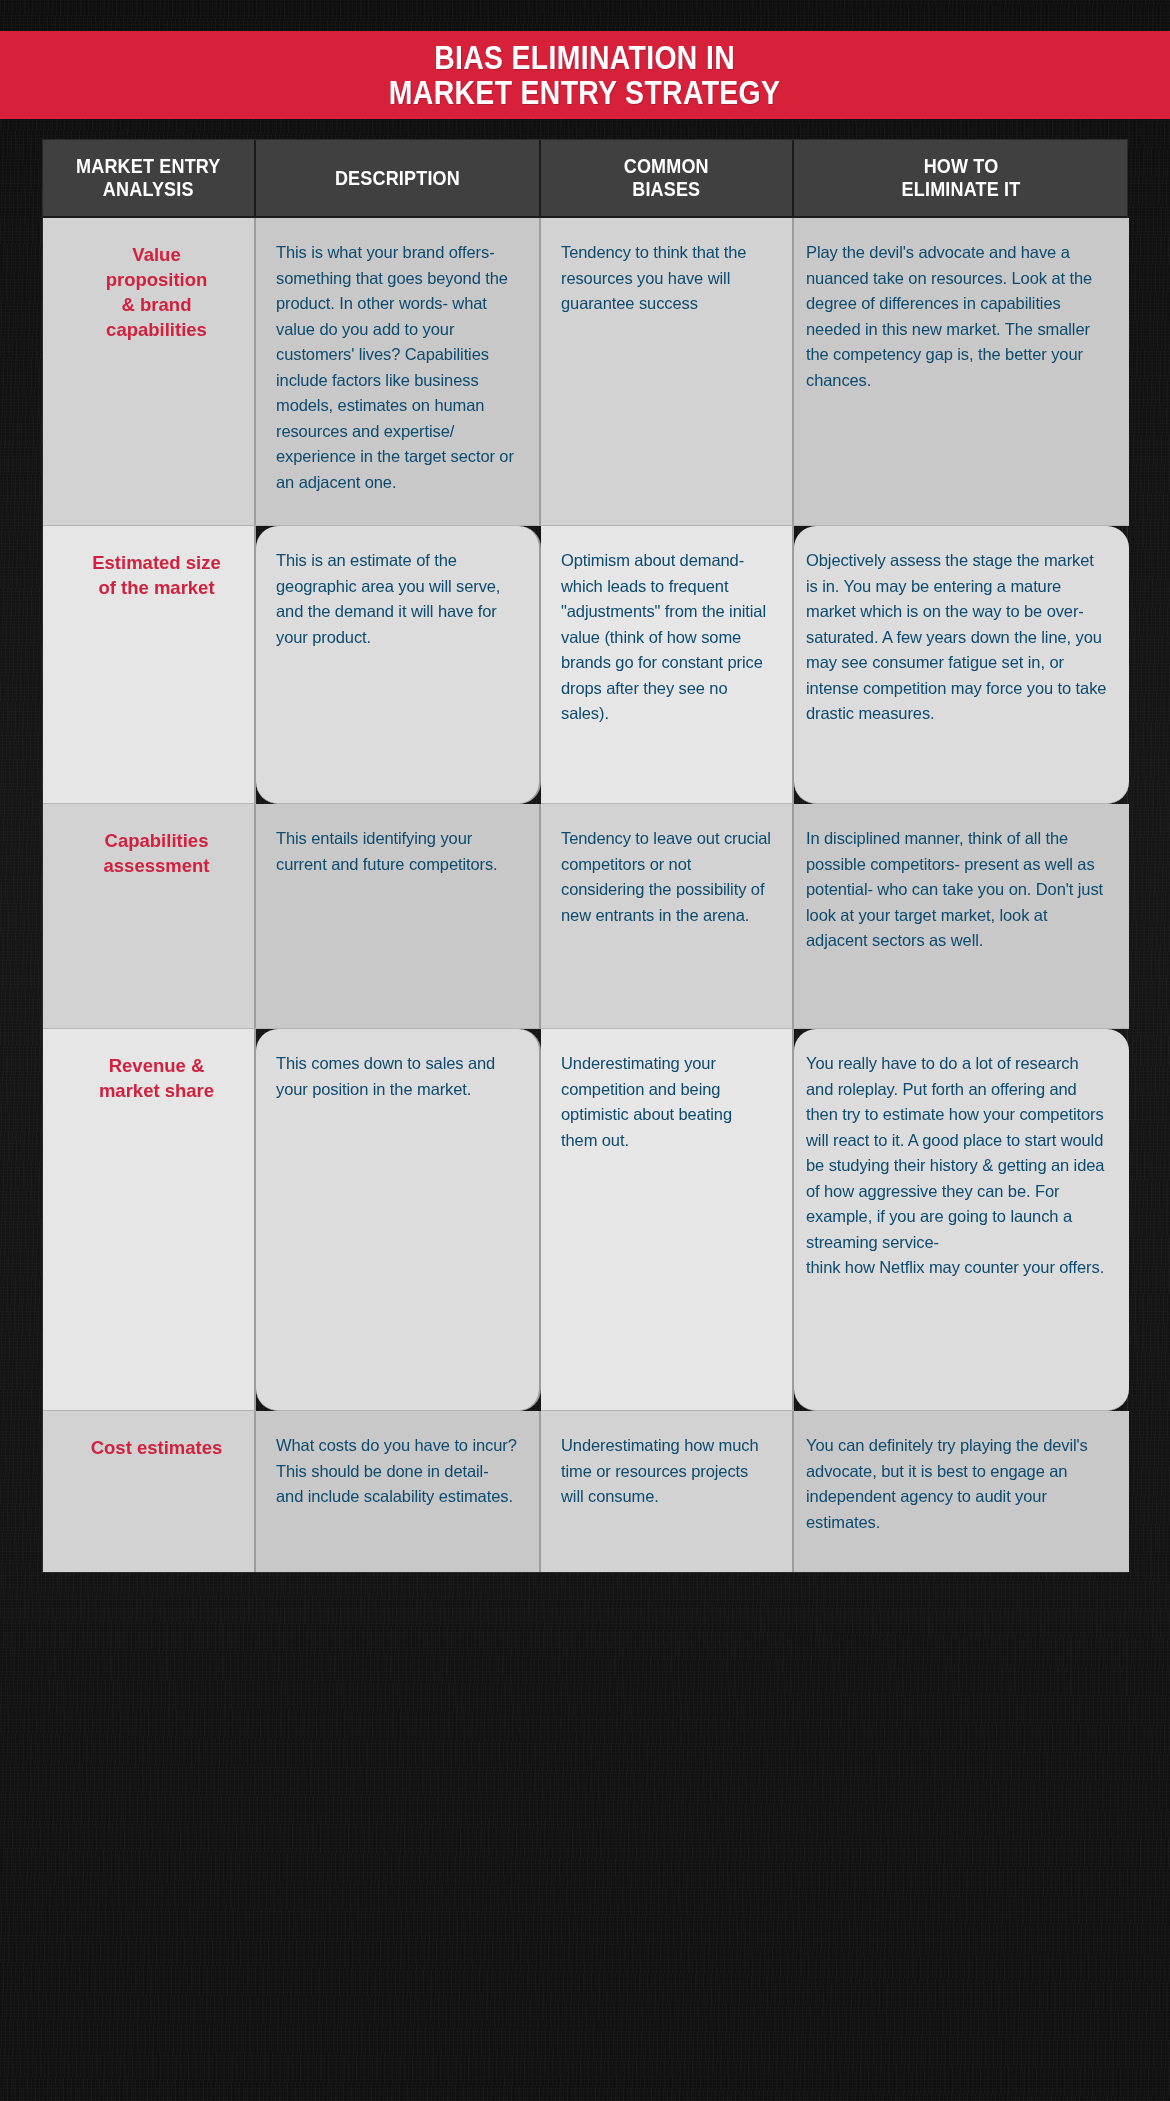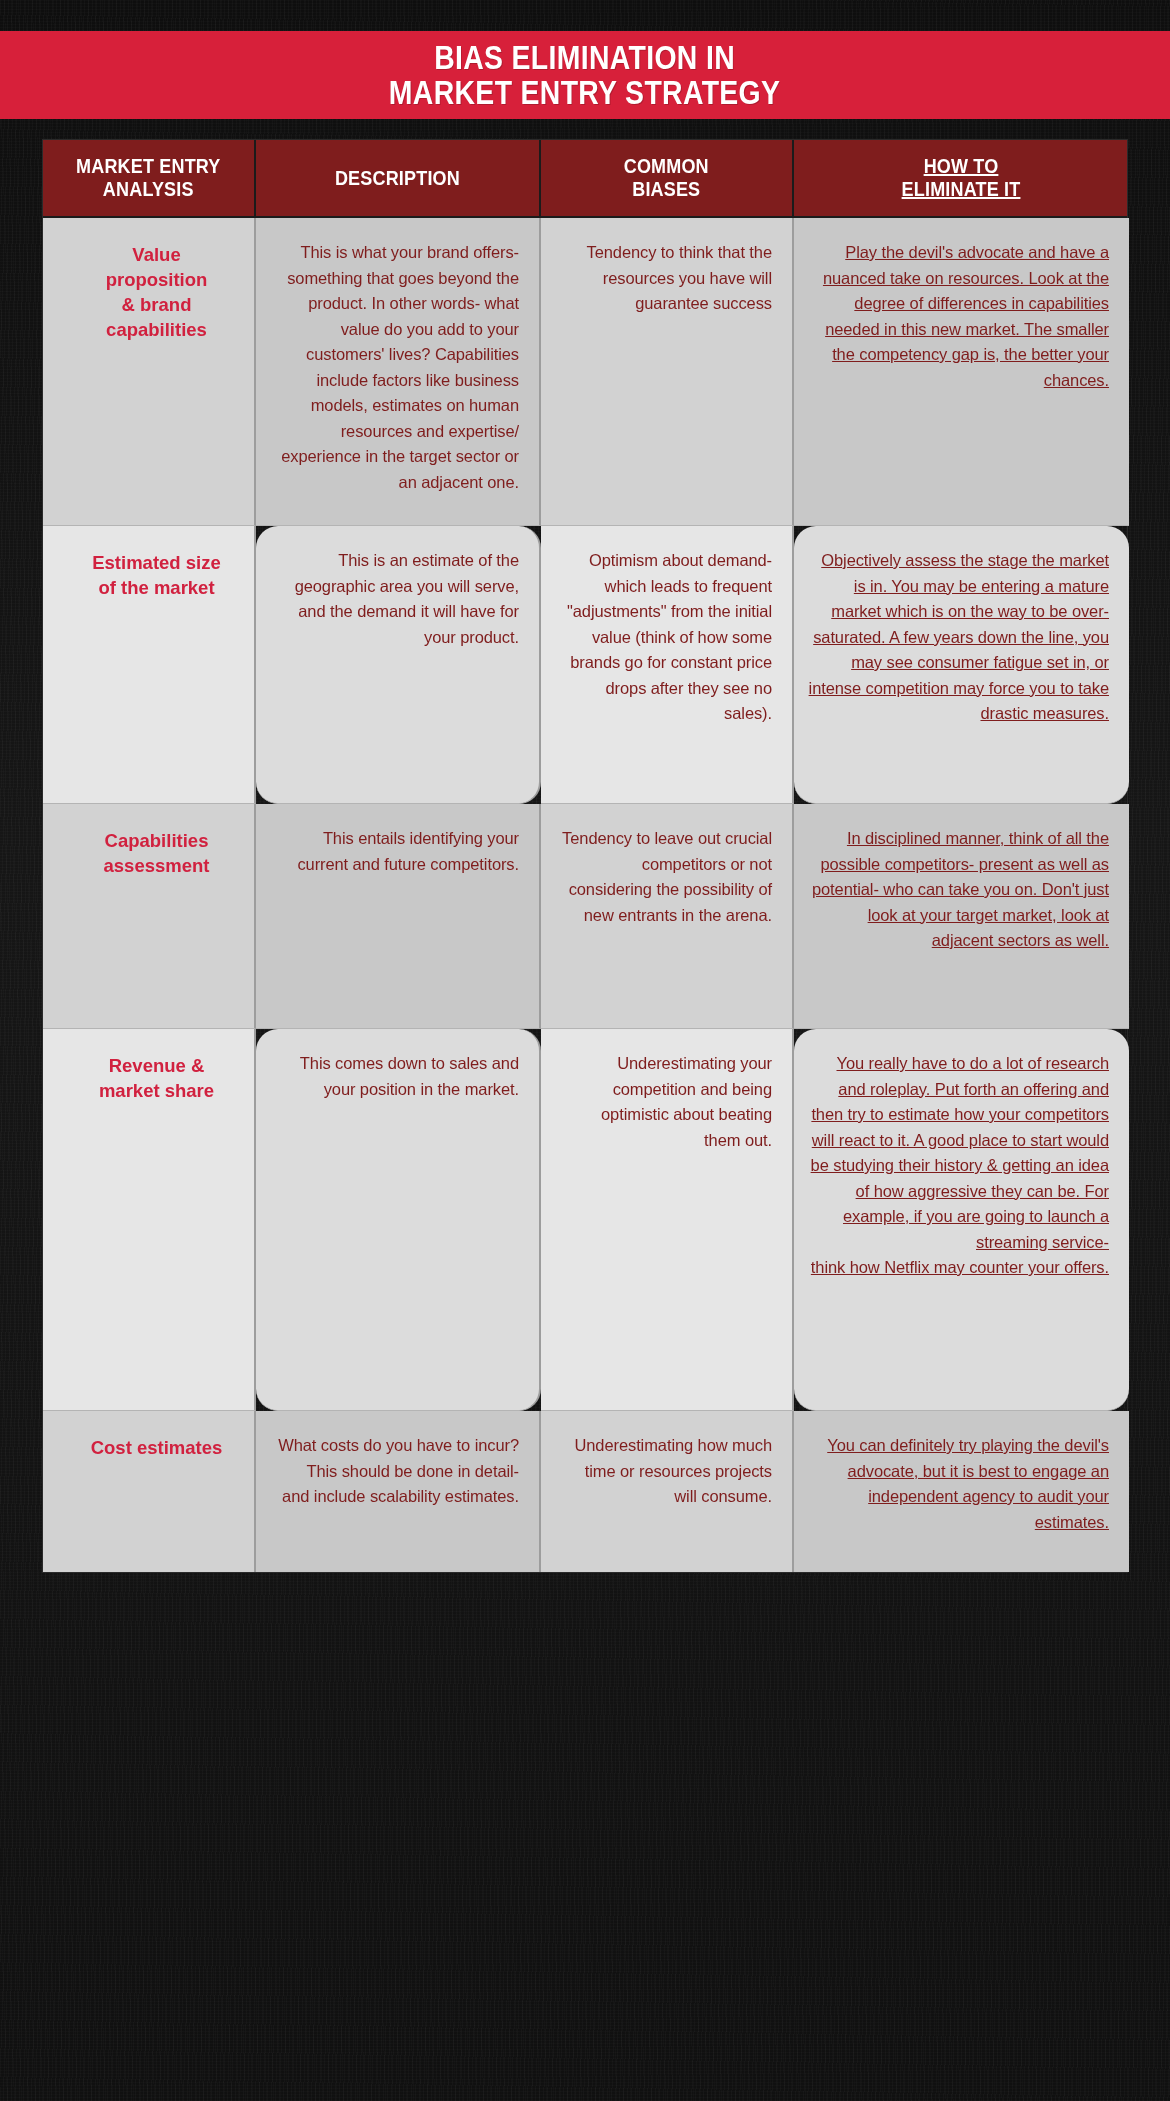--- a/index.html
+++ b/index.html
@@ -72,21 +72,21 @@
   .table-wrap{
     position:absolute;
     left:42px; top:139px;
     width:1086px;
     z-index:2;
     border:1px solid #2a2a2a;
   }
 
   .thead{
     display:flex;
-    background:#7f1d1d;
+    background:#404040;
     height:78px;
     border-bottom:2px solid #1b1b1b;
   }
   .th{
     display:flex;
     align-items:center;
     justify-content:center;
     text-align:center;
     color:#ffffff;
     font-weight:bold;
@@ -106,44 +106,43 @@
   .row-b .cell{ background:#E6E6E6; }
   .row-a .cell.shade{ background:#C8C8C8; }
   .row-b .cell.shade{ background:#DCDCDC;border-radius:22px; }
 
   .cell{
     border-right:2px solid #9d9d9d;
     border-bottom:1px solid #b4b4b4;
     padding:22px 20px 20px 20px;
     font-size:16.5px;
     line-height:25.5px;
-    color:#7f1d1d;
+    color:#0c4a6e;
     letter-spacing:-0.1px;
-    text-align:right;
   }
   .cell:last-child{ border-right:none;padding-left:12px; }
   .row:last-child .cell{ border-bottom:none; }
 
   .cell.label{
     text-align:center;
     color:#D1213F;
     font-weight:bold;
     font-size:18.5px;
     line-height:25px;
     padding-top:24px;
     letter-spacing:0px;
     padding-left:36px;
   }
   .cell p{ white-space:pre-line; }
 
   
   .c1{ width:213px; flex:0 0 213px; }
   .c2{ width:285px; flex:0 0 285px; }
   .c3{ width:253px; flex:0 0 253px; }
-  .c4{ width:335px; flex:0 0 335px;text-decoration:underline; }
+  .c4{ width:335px; flex:0 0 335px; }
 
   
   .r1 .cell{ min-height:308px; }
   .r2 .cell{ min-height:278px; }
   .r3 .cell{ min-height:225px; }
   .r4 .cell{ min-height:382px; }
   .r5 .cell{ min-height:161px; }
 </style>
 </head>
 <body>

